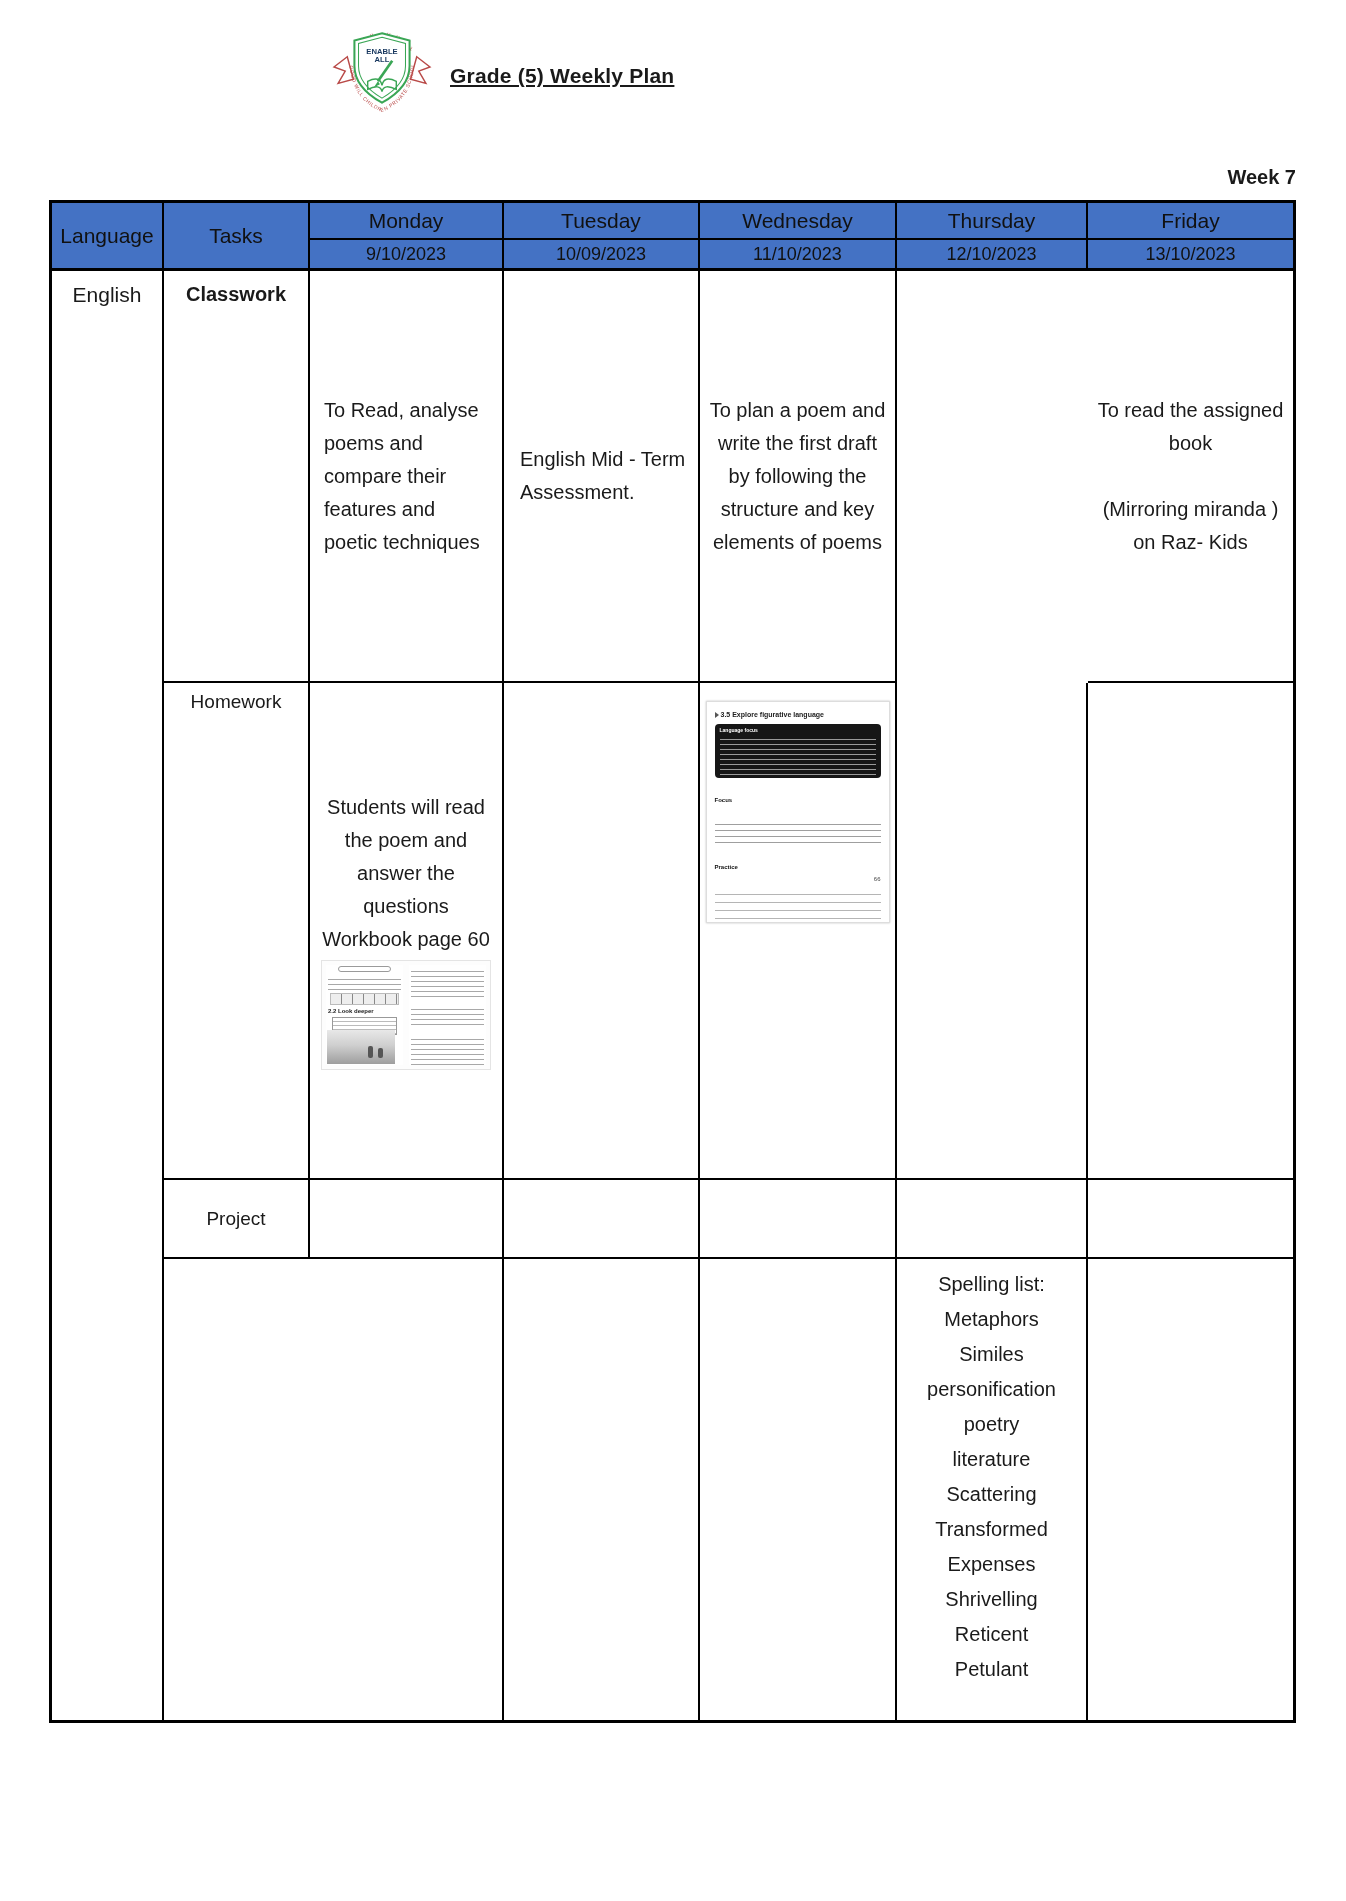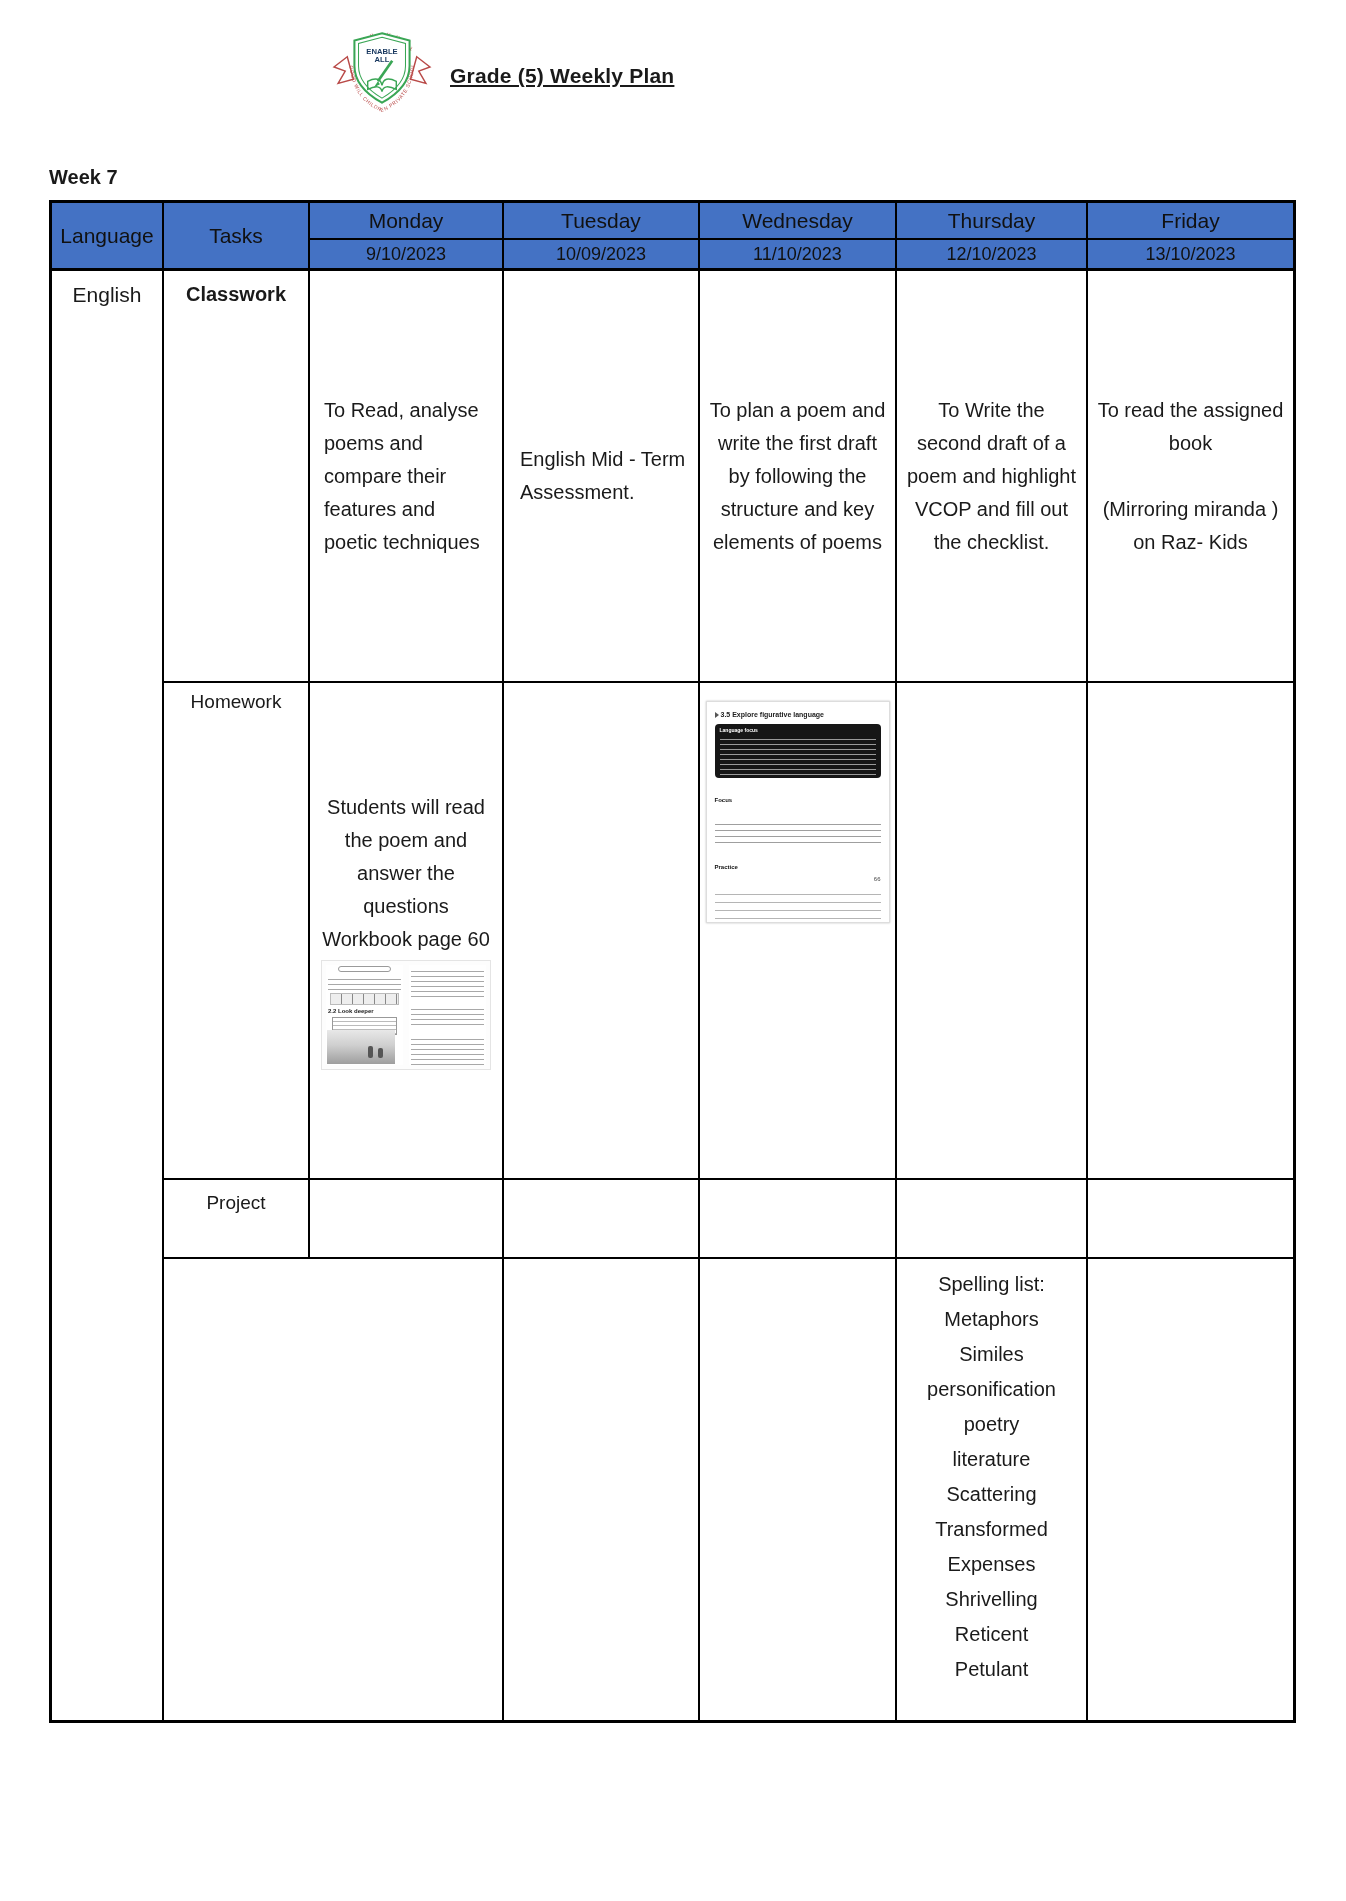--- a/index.html
+++ b/index.html
@@ -3,21 +3,21 @@
 <meta charset="utf-8">
 <style>
   * { margin:0; padding:0; box-sizing:border-box; }
   body { background:#ffffff; font-family:"Liberation Sans", sans-serif; color:#1a1a1a; }
   .page { position:relative; width:1346px; height:1901px; background:#fff; overflow:hidden; }
 
   
   .logo-wrap { position:absolute; left:330px; top:20px; width:104px; height:96px; }
   .doc-title { position:absolute; left:450px; top:64px; font-size:21px; font-weight:bold;
                text-decoration:underline; letter-spacing:.2px; }
-  .week-label { position:absolute; left:49px; top:166px; width:1247px; text-align:left;
+  .week-label { position:absolute; left:49px; top:166px; width:1247px; text-align:right;
                 font-size:20px; font-weight:bold; }
 
   
   .weekly-table {
     position:absolute; left:49px; top:200px;
     display:grid;
     grid-template-columns:112px 146px 194px 196px 197px 191px 205px;
     grid-template-rows:37px 31px 412px 497px 79px 461px;
     border:3px solid #000; background:#fff;
   }
@@ -28,21 +28,21 @@
   .hdr { background:#4472C4; display:flex; align-items:center; justify-content:center;
          font-size:21px; color:#111; }
   .hdr-span { grid-row:1 / 3; border-bottom-width:3px; }
   .date-cell { background:#4472C4; display:flex; align-items:center; justify-content:center;
                font-size:18px; color:#111; border-bottom-width:3px; }
 
   .subject-cell { grid-row:3 / 7; border-bottom:none; text-align:center; padding-top:12px; font-size:21px; }
   .task-cell { text-align:center; font-size:19px; }
   .task-classwork { padding-top:12px; font-weight:bold; font-size:20px; }
   .task-homework { padding-top:8px; }
-  .task-project { padding-top:12px; }
+  .task-project { padding-top:28px; }
   .task-assessment { padding-top:10px; border-bottom:none; }
 
   .content { font-size:20px; line-height:33px; }
   .v-center { display:flex; flex-direction:column; justify-content:center; }
   .cw-mon { text-align:left; padding:0 10px 0 14px; }
   .cw-tue { text-align:left; padding:0 8px 0 16px; }
   .cw-wed, .cw-thu, .cw-fri { text-align:center; padding:12px 7px;justify-content:center; }
   .pre { white-space:pre-line; }
 
   .hw-cell { display:flex; flex-direction:column; align-items:center; text-align:center; }
@@ -142,23 +142,20 @@
 
     <div class="cell content v-center cw-mon" style="grid-column:3;grid-row:3">
         <div>To Read, analyse poems and compare their features and poetic techniques</div>
       </div>
     <div class="cell content v-center cw-tue" style="grid-column:4;grid-row:3">
         <div>English Mid - Term Assessment.</div>
       </div>
     <div class="cell content v-center cw-wed" style="grid-column:5;grid-row:3">
         <div>To plan a poem and write the first draft by following the structure and key elements of poems</div>
       </div>
-    <div class="cell content v-center cw-thu" style="grid-column:6;grid-row:3">
-        <div>To Write the second draft of a poem and highlight VCOP and fill out the checklist.</div>
-      </div>
     <div class="cell content v-center cw-fri last-col" style="grid-column:7;grid-row:3">
         <div class="pre">To read the assigned book
 
 (Mirroring miranda ) on Raz- Kids</div>
       </div>
 
     <div class="cell content hw-cell hw-mon" style="grid-column:3;grid-row:4">
       <div>Students will read the poem and answer the questions Workbook page 60</div>
       <div class="spread">
         <div class="pg">

